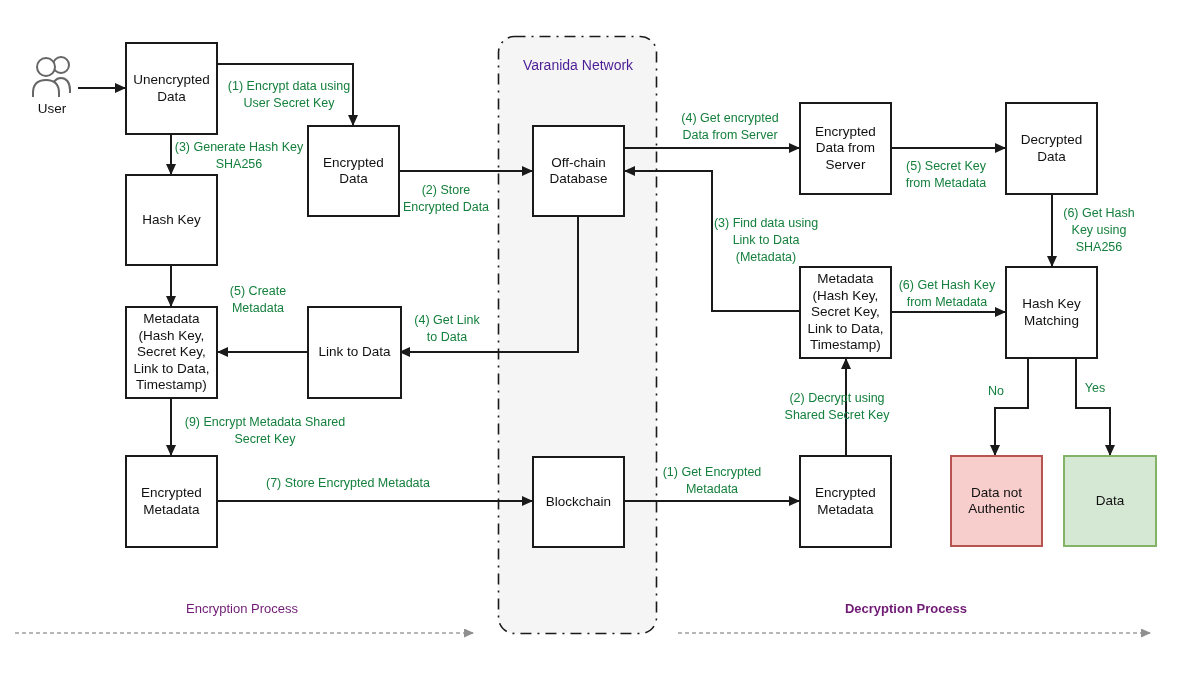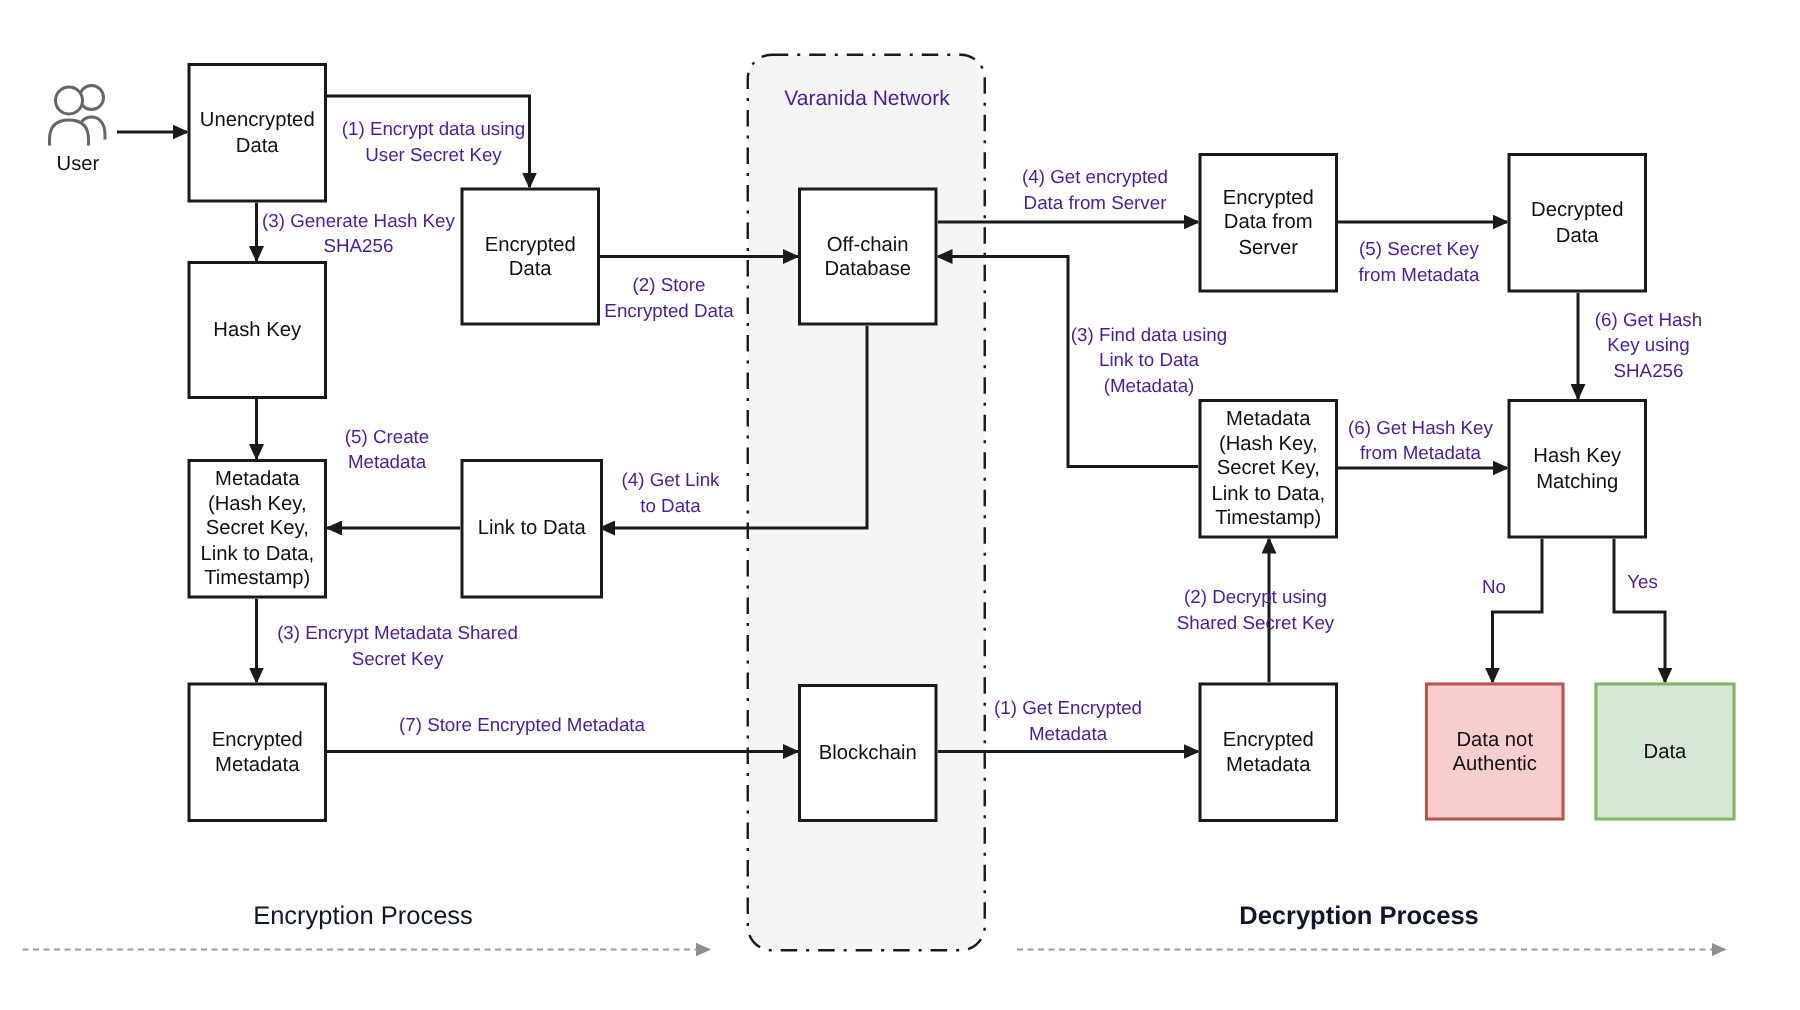--- a/index.html
+++ b/index.html
@@ -29,34 +29,34 @@
   }
   .node.danger  { background: var(--error-fill,   #f8cecc); border-color: var(--error-border,   #b85450); }
   .node.success { background: var(--success-fill, #d5e8d4); border-color: var(--success-border, #82b366); }
   .elabel {
     position: absolute;
     transform: translateX(-50%);
     text-align: center;
     white-space: pre-line;
     font-size: 12.5px;
     line-height: 17px;
-    color: #4c1d95;
+    color: #15803d;
   }
   .net-title {
     position: absolute;
     transform: translateX(-50%);
     font-size: 14px;
     color: #4c1d95;
     white-space: nowrap;
   }
   .footer-label {
     position: absolute;
     transform: translateX(-50%);
-    font-size: 17px;
-    color: #0f172a;
+    font-size: 13px;
+    color: #701a75;
     white-space: nowrap;
   }
   .user-label {
     position: absolute;
     transform: translateX(-50%);
     font-size: 13.5px;
     color: #111111;
   }
 </style>
 </head>
@@ -152,21 +152,21 @@
   <div class="elabel" style="left:289px;  top:78px;">(1) Encrypt data using
 User Secret Key</div>
   <div class="elabel" style="left:446px;  top:182px;">(2) Store
 Encrypted Data</div>
   <div class="elabel" style="left:239px;  top:139px;">(3) Generate Hash Key
 SHA256</div>
   <div class="elabel" style="left:447px;  top:312px;">(4) Get Link
 to Data</div>
   <div class="elabel" style="left:258px;  top:283px;">(5) Create
 Metadata</div>
-  <div class="elabel" style="left:265px;  top:414px;">(3) Encrypt Metadata Shared
+  <div class="elabel" style="left:265px;  top:414px;">(9) Encrypt Metadata Shared
 Secret Key</div>
   <div class="elabel" style="left:348px;  top:475px;">(7) Store Encrypted Metadata</div>
   <div class="elabel" style="left:712px;  top:464px;">(1) Get Encrypted
 Metadata</div>
   <div class="elabel" style="left:794px;  top:390px;margin-left:43px;">(2) Decrypt using
 Shared Secret Key</div>
   <div class="elabel" style="left:766px;  top:215px;">(3) Find data using
 Link to Data
 (Metadata)</div>
   <div class="elabel" style="left:730px;  top:110px;">(4) Get encrypted

